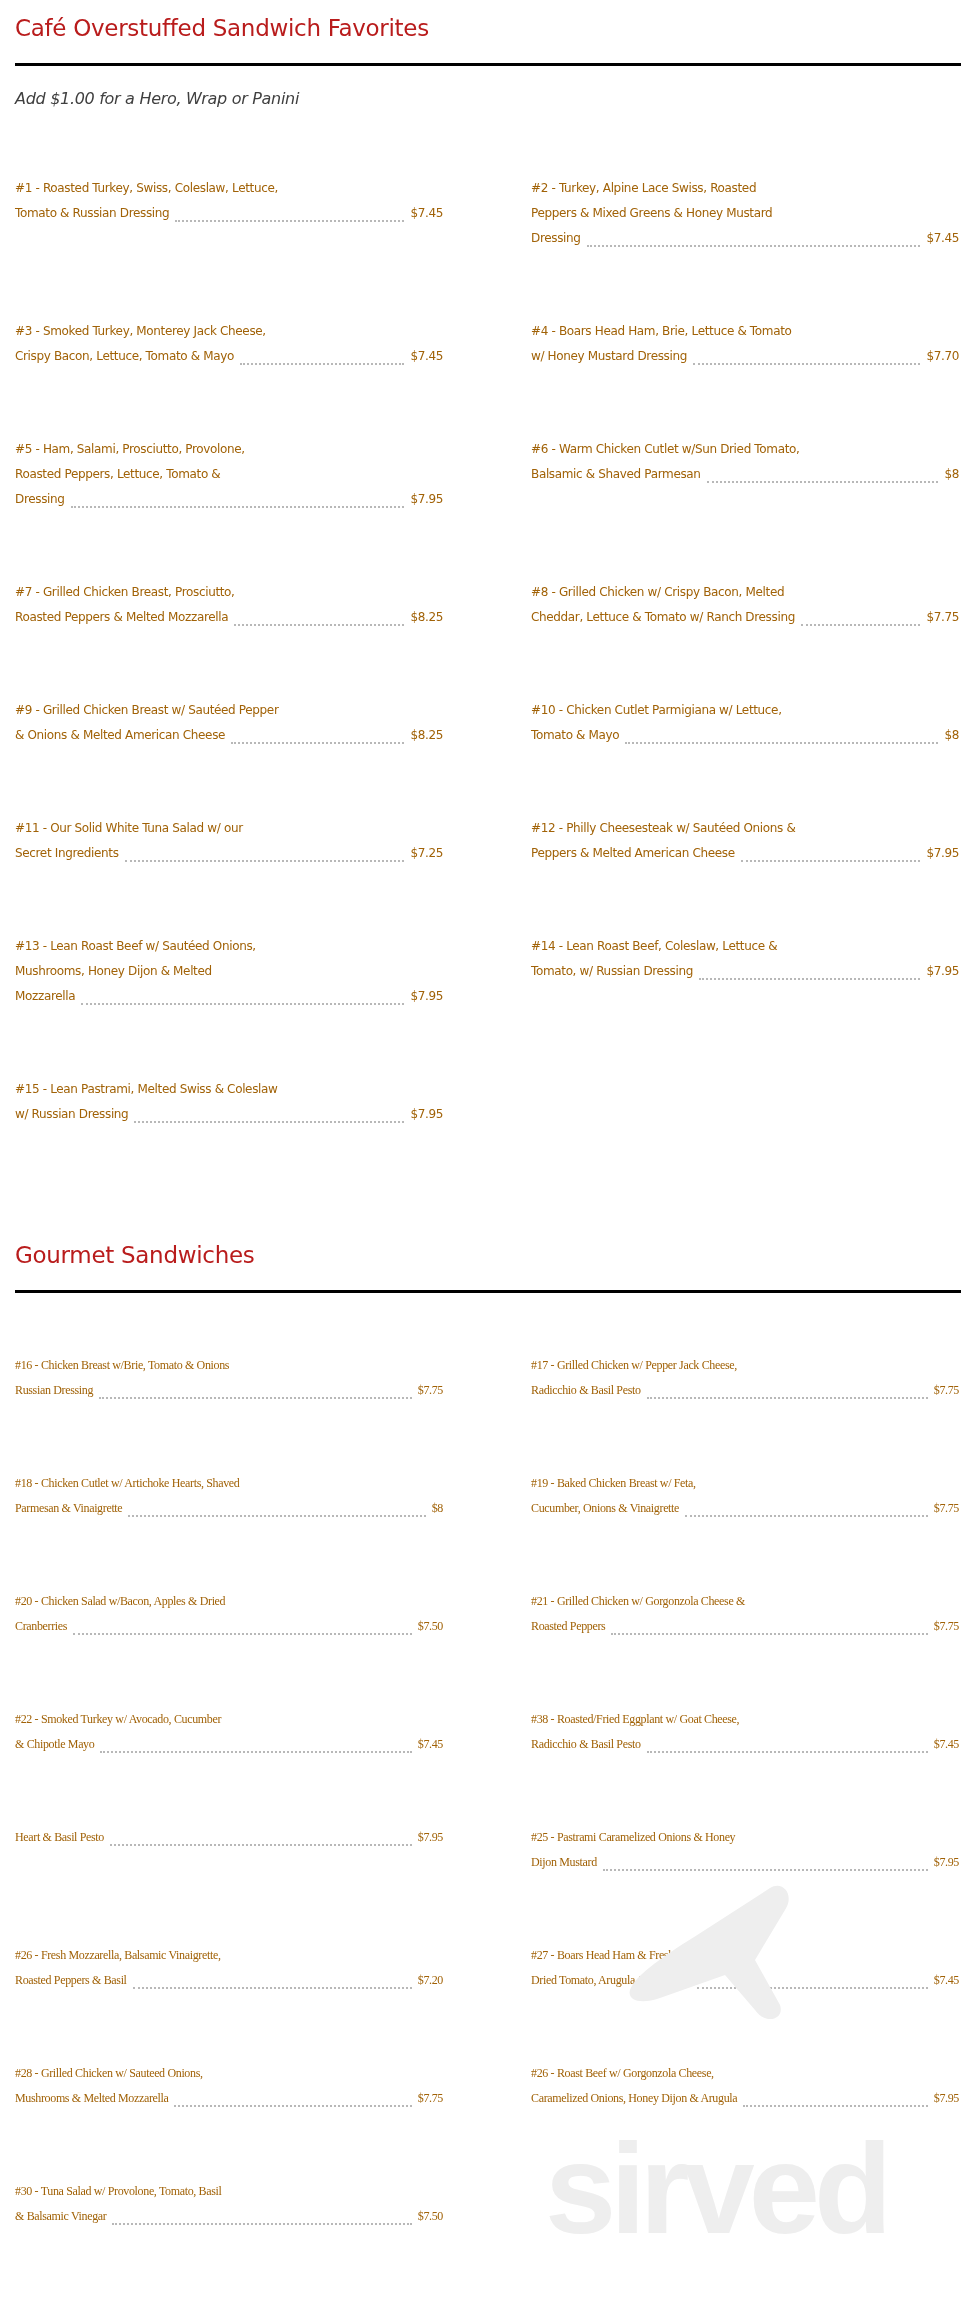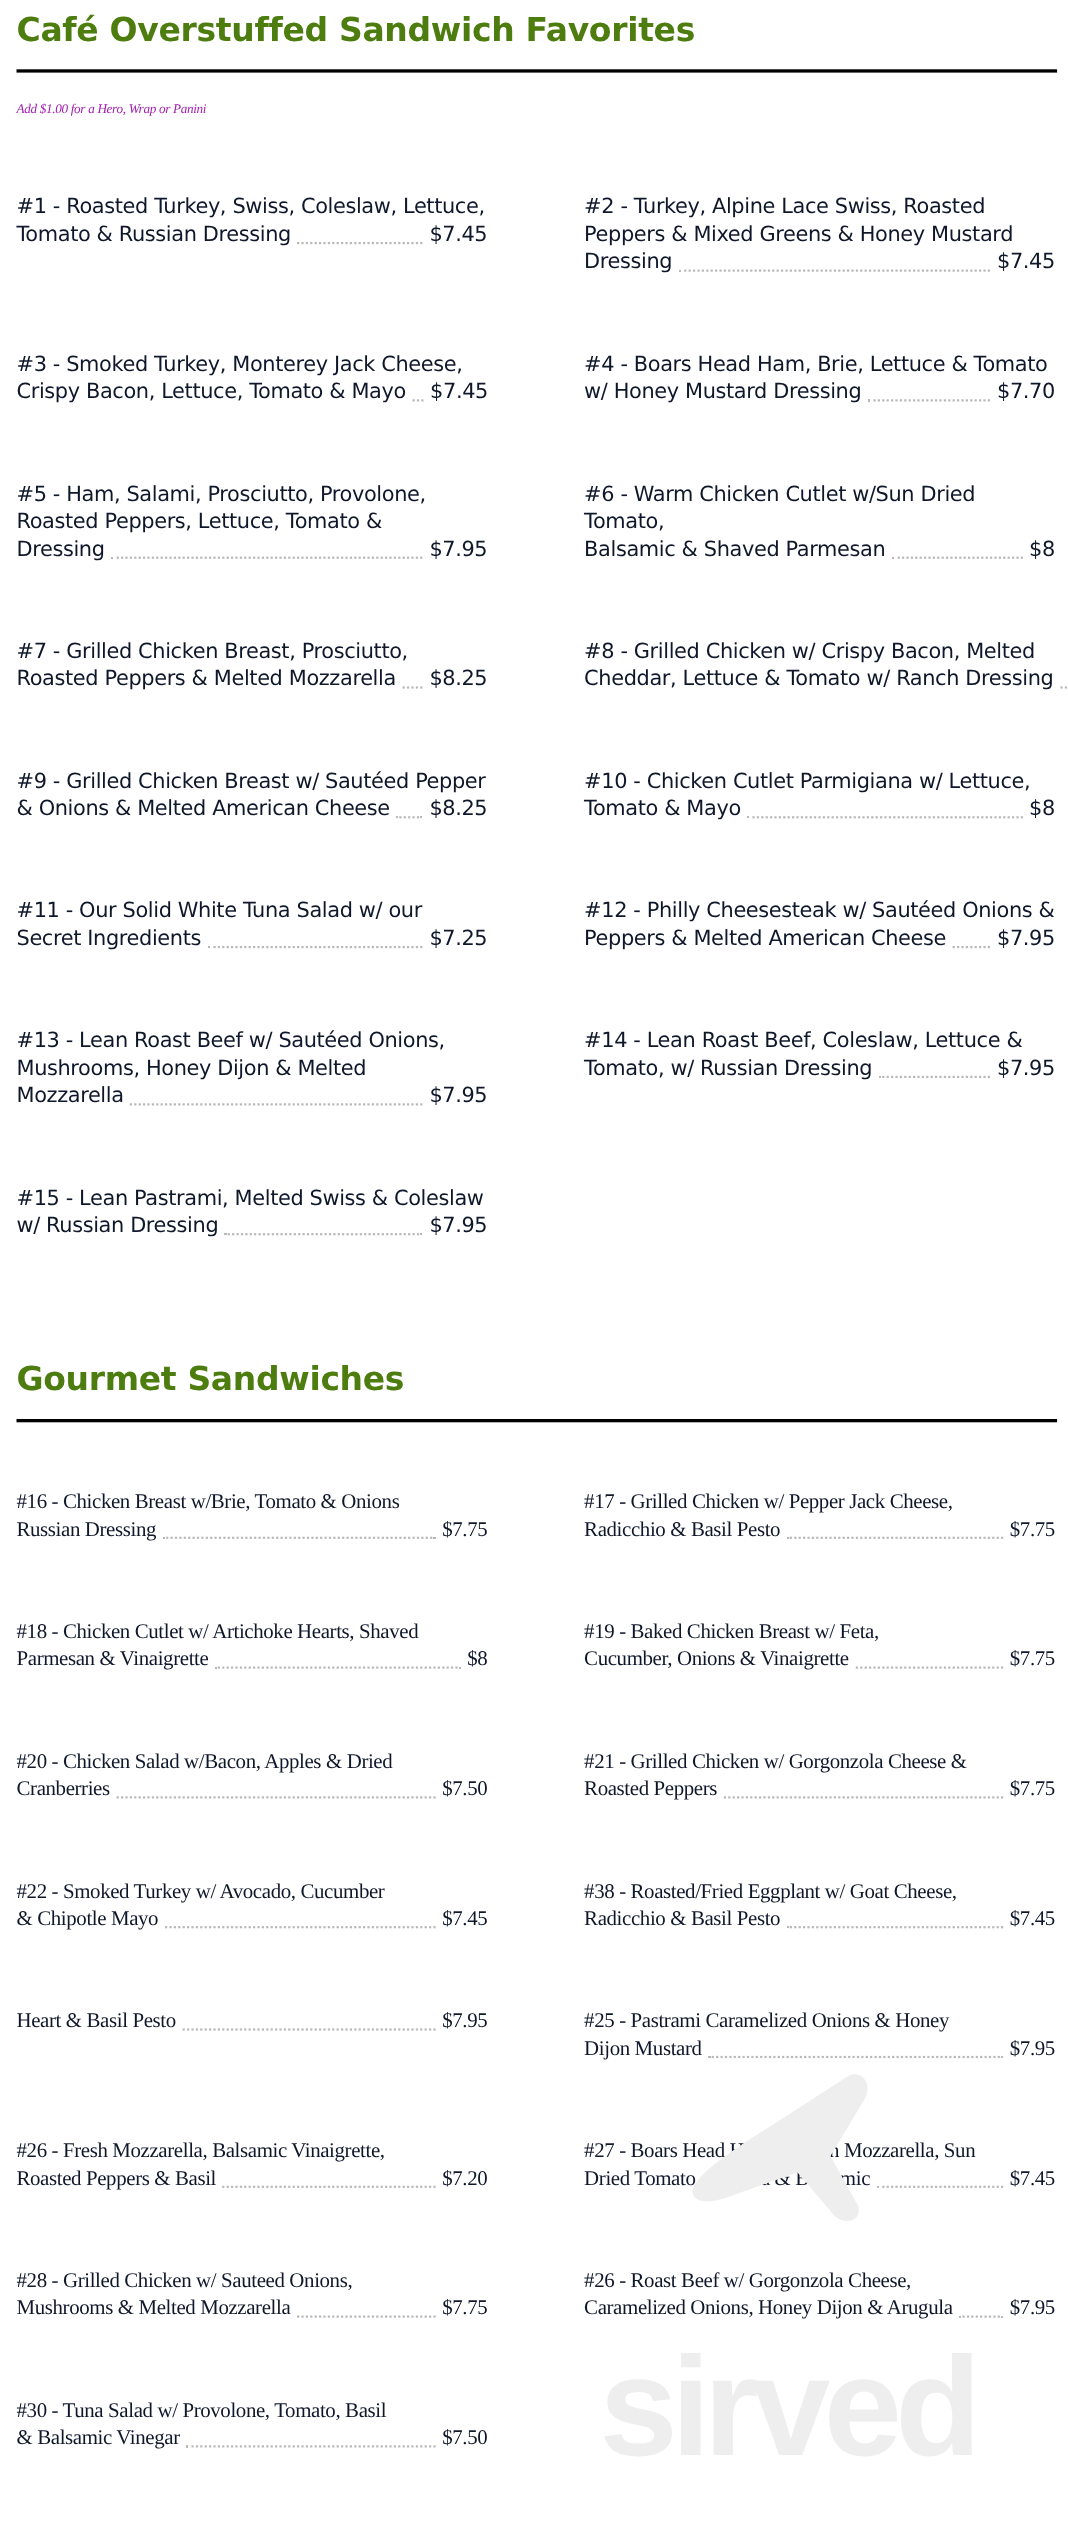--- a/index.html
+++ b/index.html
@@ -7,53 +7,52 @@
       width: 971px;
       height: 2304px;
       position: relative;
       overflow: hidden;
       font-family: "DejaVu Sans", "Liberation Sans", sans-serif;
       color: #111111;
     }
     .page { position: relative; padding: 0 16px 0 15px; }
     .section { position: relative; }
     .section-title {
-      color: #4d7c0f;
+      color: #b91c1c;
       font-family: "DejaVu Sans", sans-serif;
-      font-weight: bold;
-      font-size: 30px;
+      font-weight: normal;
+      font-size: 23px;
       letter-spacing: -0.3px;
       margin: 0;
       line-height: 30px;
     }
     .rule {
       height: 3px;
       background: #000000;
       width: 946px;
     }
     .note {
       font-style: italic;
-      font-size: 12px;
+      font-size: 16px;
       line-height: 22px;
       letter-spacing: -0.3px;
-      color: #a21caf;
-      font-family: Liberation Serif, serif;
+      color: #404040;
     }
     .grid {
       display: grid;
       grid-template-columns: 428px 428px;
       column-gap: 88px;
       row-gap: 68px;
       align-items: start;
     }
     .item {
-      font-size: 19px;
+      font-size: 12px;
       line-height: 25px;
       letter-spacing: -0.35px;
-      color: #0f172a;
+      color: #a16207;
     }
     .item .last-line {
       display: flex;
       align-items: flex-end;
     }
     .item .last-line .text { white-space: nowrap; }
     .item .leader {
       flex: 1;
       margin: 0 6px;
       border-bottom: 2px dotted #b8b8b8;

